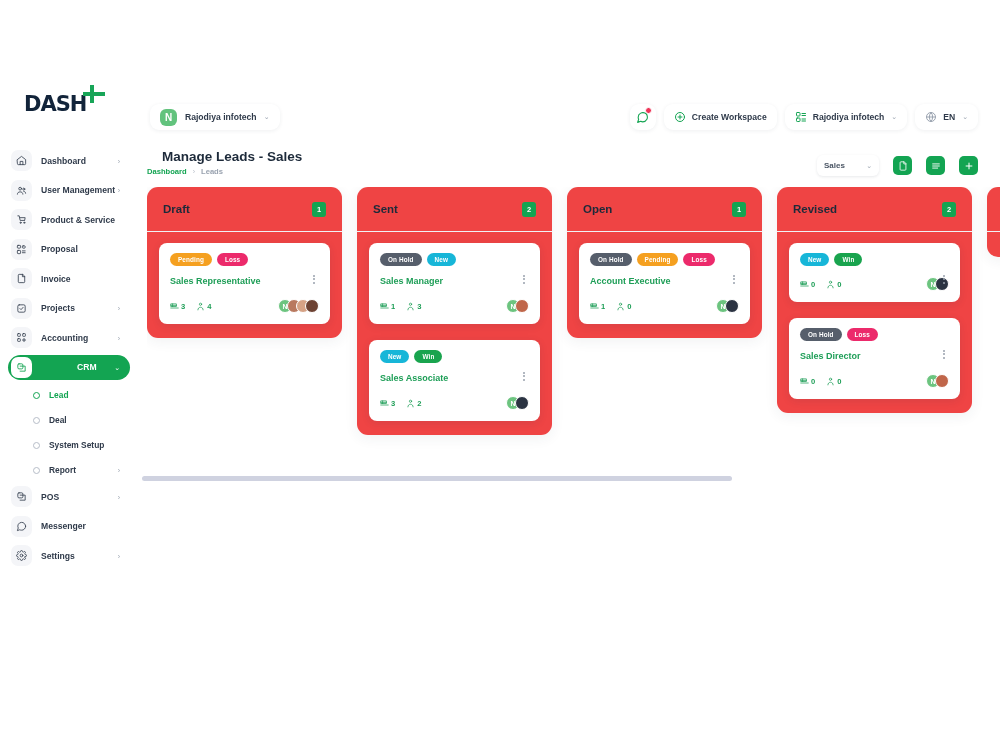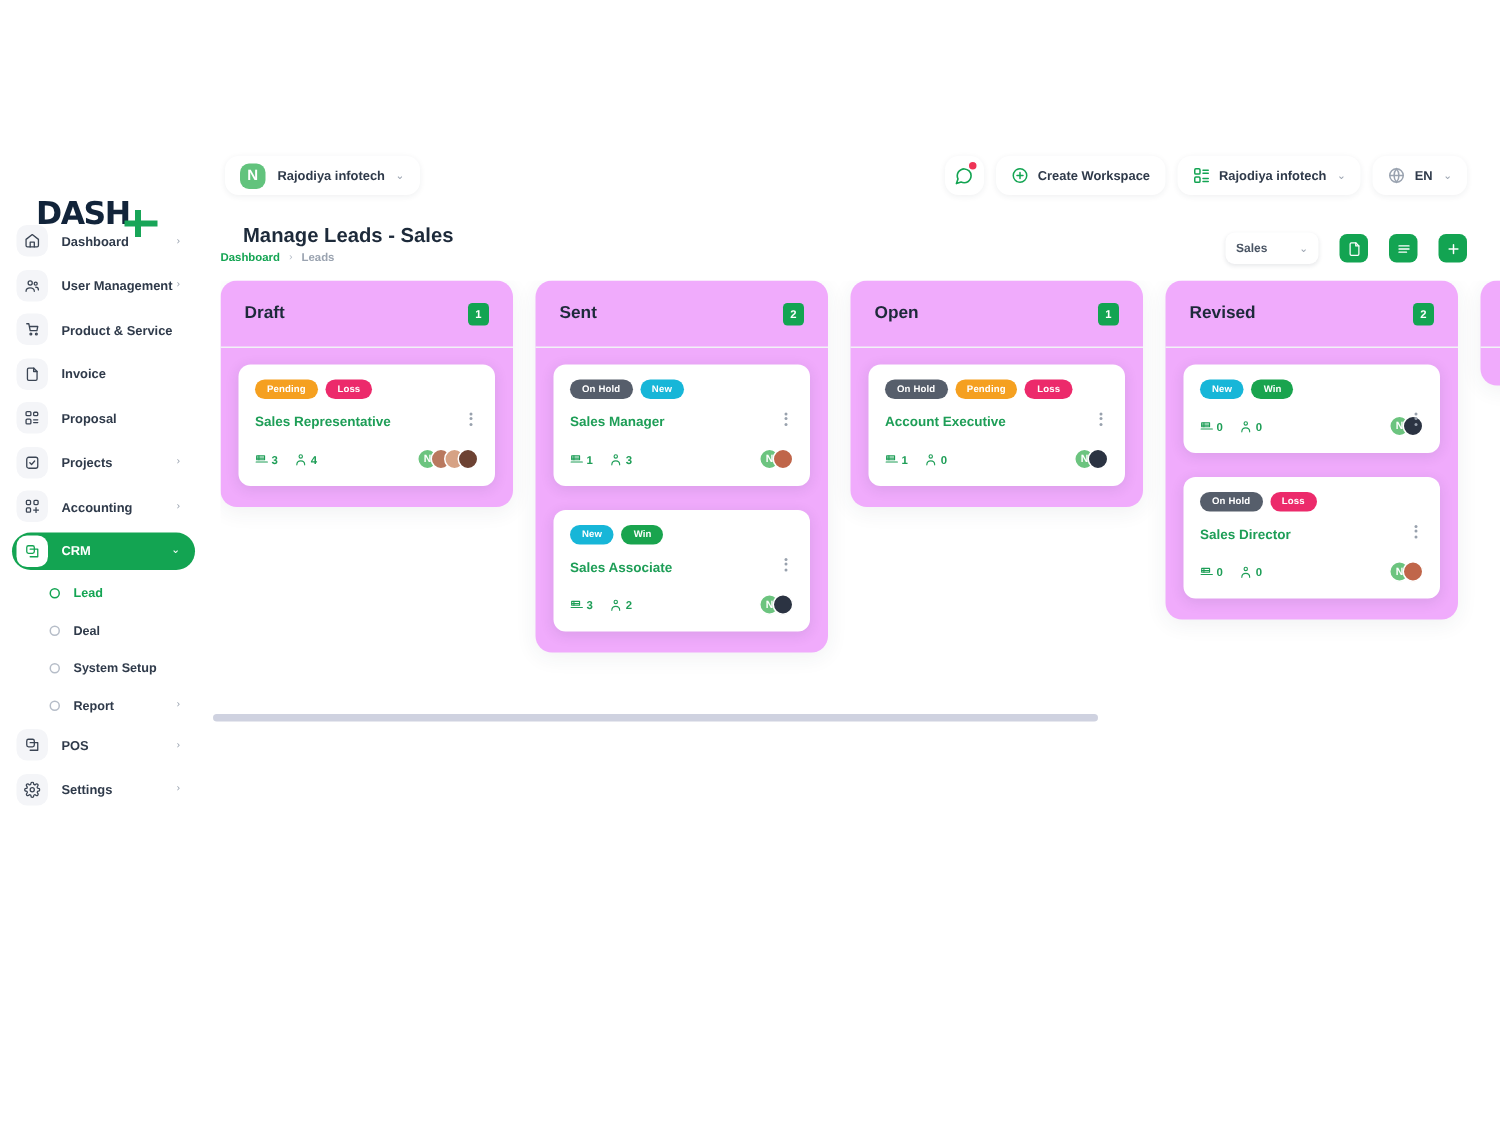--- a/index.html
+++ b/index.html
@@ -10,22 +10,22 @@
     overflow: hidden;
   }
   #app { position: relative; width: 1000px; height: 750px; background: #ffffff; }
 
   
   #sidebar {
     position: absolute; left: 0; top: 0; width: 138px; height: 750px;
     background: #ffffff; z-index: 5;
   }
   .logo-wrap {
-    position: absolute; left: 24px; top: 120px; width: 90px; height: 34px;
-    display: flex; align-items: flex-end;
+    position: absolute; left: 24px; top: 92px; width: 90px; height: 34px;
+    display: flex; align-items: flex-start;
   }
   .logo-text {
     font-size: 21px; font-weight: 800; letter-spacing: -1px;
     color: #12243a; font-family: "DejaVu Sans", sans-serif;
   }
   .logo-dash {
     display: inline-block; width: 22px; height: 4px; background: #18a558;
     margin-left: -3px; margin-bottom: 3px; vertical-align: middle;
     position: relative;
   }
@@ -47,21 +47,21 @@
   }
   .nav-ico svg { width: 11px; height: 11px; display: block; }
   .nav-label {
     font-size: 8.6px; color: #2f3a4a; margin-left: 9px; font-weight: 600;
     white-space: nowrap;
   }
   .nav-caret {
     position: absolute; right: 10px; top: 50%; transform: translateY(-50%);
     font-size: 7px; color: #9aa3b0; line-height: 1;
   }
-  .nav-item.active { background: #13a452; }
+  .nav-item.active { background: #13a452; gap: 36px; }
   .nav-item.active .nav-ico { background: #ffffff; }
   .nav-item.active .nav-ico svg { stroke: #13a452; }
   .nav-item.active .nav-label { color: #ffffff; }
   .nav-item.active .nav-caret { color: #ffffff; }
 
   .sub-item {
     display: flex; align-items: center; height: 22px; margin-bottom: 3px;
     padding-left: 25px; position: relative; cursor: pointer;
   }
   .sub-dot {
@@ -135,21 +135,21 @@
     display: flex; align-items: center; justify-content: center;
   }
   .gbtn svg { width: 10px; height: 10px; display: block; }
 
   
   #board {
     position: absolute; left: 147px; top: 187px; width: 853px; height: 295px;
     display: flex; gap: 15px; overflow: hidden;
   }
   .column {
-    width: 195px; flex: 0 0 195px; background: #f0abfc; border-radius: 11px;
+    width: 195px; flex: 0 0 195px; background: #ef4444; border-radius: 11px;
     box-shadow: 0 3px 14px rgba(40,50,70,.07);
     align-self: flex-start;
   }
   .col-head {
     height: 45px; display: flex; align-items: center; justify-content: space-between;
     padding: 0 16px; border-bottom: 1px solid #f1f2f5;
   }
   .col-title { font-size: 11.5px; font-weight: 700; color: #1d2a3a; }
   .col-count {
     min-width: 14px; height: 15px; border-radius: 3px; background: #13a452;
@@ -244,40 +244,40 @@
               <path d="M9 8h11l-1.2 6"></path>
               <circle cx="10" cy="19" r="1.3"></circle>
               <circle cx="18" cy="19" r="1.3"></circle>
             </svg>
           </span>
           <span class="nav-label">Product &amp; Service</span>
         </div>
         <div class="nav-item">
           <span class="nav-ico">
             <svg viewBox="0 0 24 24" fill="none" stroke="#3b4554" stroke-width="1.9" stroke-linecap="round" stroke-linejoin="round">
-              <path d="M14 3H7a2 2 0 0 0-2 2v14a2 2 0 0 0 2 2h10a2 2 0 0 0 2-2V8z"></path>
-              <path d="M14 3v5h5"></path>
-            </svg>
-          </span>
-          <span class="nav-label">Invoice</span>
-        </div>
-        <div class="nav-item">
-          <span class="nav-ico">
-            <svg viewBox="0 0 24 24" fill="none" stroke="#3b4554" stroke-width="1.9" stroke-linecap="round" stroke-linejoin="round">
               <rect x="3" y="3" width="7" height="6" rx="1.5"></rect>
               <rect x="14" y="4" width="6" height="5" rx="1.5"></rect>
               <rect x="3" y="14" width="7" height="7" rx="1.5"></rect>
               <path d="M14 15h6M14 19h6"></path>
             </svg>
           </span>
           <span class="nav-label">Proposal</span>
         </div>
         <div class="nav-item">
           <span class="nav-ico">
             <svg viewBox="0 0 24 24" fill="none" stroke="#3b4554" stroke-width="1.9" stroke-linecap="round" stroke-linejoin="round">
+              <path d="M14 3H7a2 2 0 0 0-2 2v14a2 2 0 0 0 2 2h10a2 2 0 0 0 2-2V8z"></path>
+              <path d="M14 3v5h5"></path>
+            </svg>
+          </span>
+          <span class="nav-label">Invoice</span>
+        </div>
+        <div class="nav-item">
+          <span class="nav-ico">
+            <svg viewBox="0 0 24 24" fill="none" stroke="#3b4554" stroke-width="1.9" stroke-linecap="round" stroke-linejoin="round">
               <rect x="4" y="4" width="16" height="16" rx="3"></rect>
               <path d="M8.5 12l2.5 2.5 4.5-5"></path>
             </svg>
           </span>
           <span class="nav-label">Projects</span>
           <span class="nav-caret">›</span>
         </div>
         <div class="nav-item">
           <span class="nav-ico">
             <svg viewBox="0 0 24 24" fill="none" stroke="#3b4554" stroke-width="1.9" stroke-linecap="round" stroke-linejoin="round">
@@ -319,20 +319,28 @@
         </div>
         <div class="nav-item">
           <span class="nav-ico">
             <svg viewBox="0 0 24 24" fill="none" stroke="#3b4554" stroke-width="1.9" stroke-linecap="round" stroke-linejoin="round">
               <rect x="4" y="4" width="11" height="11" rx="2.5"></rect>
               <path d="M9 9h11v11H9"></path>
             </svg>
           </span>
           <span class="nav-label">POS</span>
           <span class="nav-caret">›</span>
+        </div>
+        <div class="nav-item">
+          <span class="nav-ico">
+            <svg viewBox="0 0 24 24" fill="none" stroke="#3b4554" stroke-width="1.9" stroke-linecap="round" stroke-linejoin="round">
+              <path d="M21 11.5a8.4 8.4 0 0 1-9 8.5 8.4 8.4 0 0 1-3.8-.9L3 21l1.9-5.7A8.4 8.4 0 0 1 12 3a8.5 8.5 0 0 1 9 8.5z"></path>
+            </svg>
+          </span>
+          <span class="nav-label">Messenger</span>
         </div>
         <div class="nav-item">
           <span class="nav-ico">
             <svg viewBox="0 0 24 24" fill="none" stroke="#3b4554" stroke-width="1.9" stroke-linecap="round" stroke-linejoin="round">
               <circle cx="12" cy="12" r="3"></circle>
               <path d="M19.4 15a1.6 1.6 0 0 0 .3 1.8l.1.1a2 2 0 1 1-2.8 2.8l-.1-.1a1.6 1.6 0 0 0-1.8-.3 1.6 1.6 0 0 0-1 1.5V21a2 2 0 1 1-4 0v-.1A1.6 1.6 0 0 0 9 19.4a1.6 1.6 0 0 0-1.8.3l-.1.1a2 2 0 1 1-2.8-2.8l.1-.1a1.6 1.6 0 0 0 .3-1.8 1.6 1.6 0 0 0-1.5-1H3a2 2 0 1 1 0-4h.1A1.6 1.6 0 0 0 4.6 9a1.6 1.6 0 0 0-.3-1.8l-.1-.1a2 2 0 1 1 2.8-2.8l.1.1a1.6 1.6 0 0 0 1.8.3H9a1.6 1.6 0 0 0 1-1.5V3a2 2 0 1 1 4 0v.1a1.6 1.6 0 0 0 1 1.5 1.6 1.6 0 0 0 1.8-.3l.1-.1a2 2 0 1 1 2.8 2.8l-.1.1a1.6 1.6 0 0 0-.3 1.8V9a1.6 1.6 0 0 0 1.5 1H21a2 2 0 1 1 0 4h-.1a1.6 1.6 0 0 0-1.5 1z"></path>
             </svg>
           </span>
           <span class="nav-label">Settings</span>
           <span class="nav-caret">›</span>

